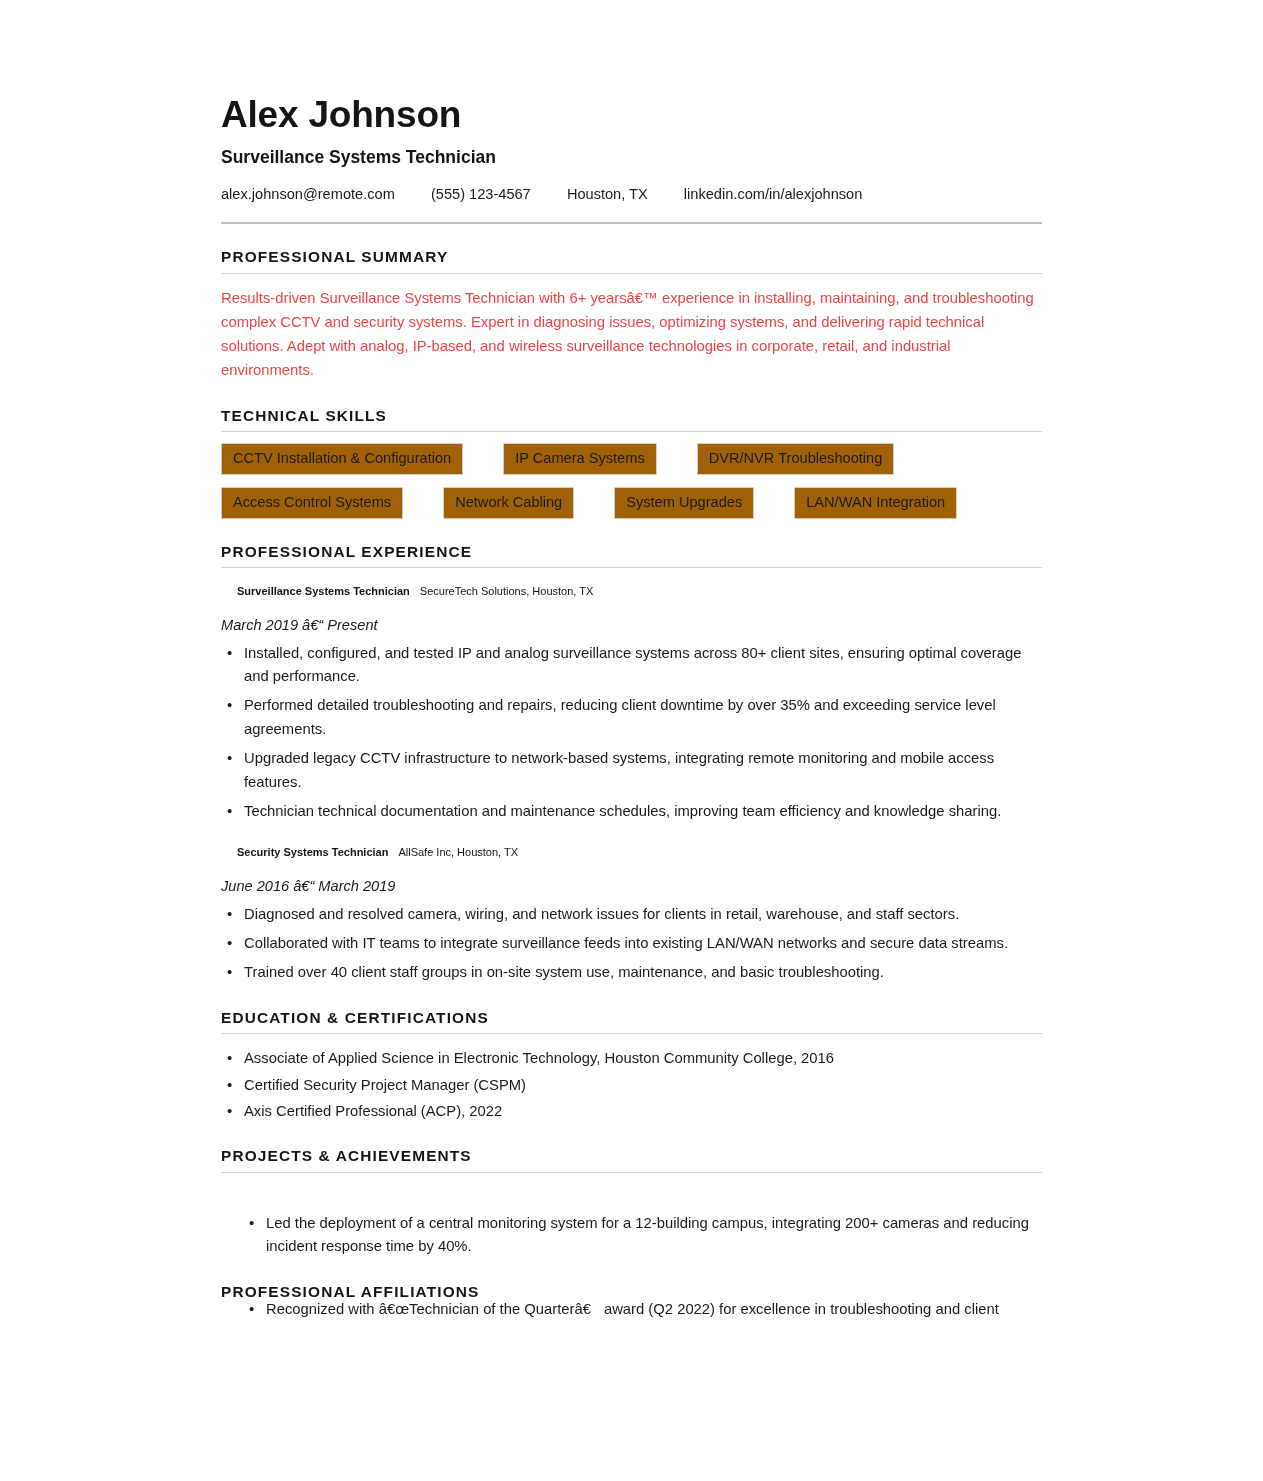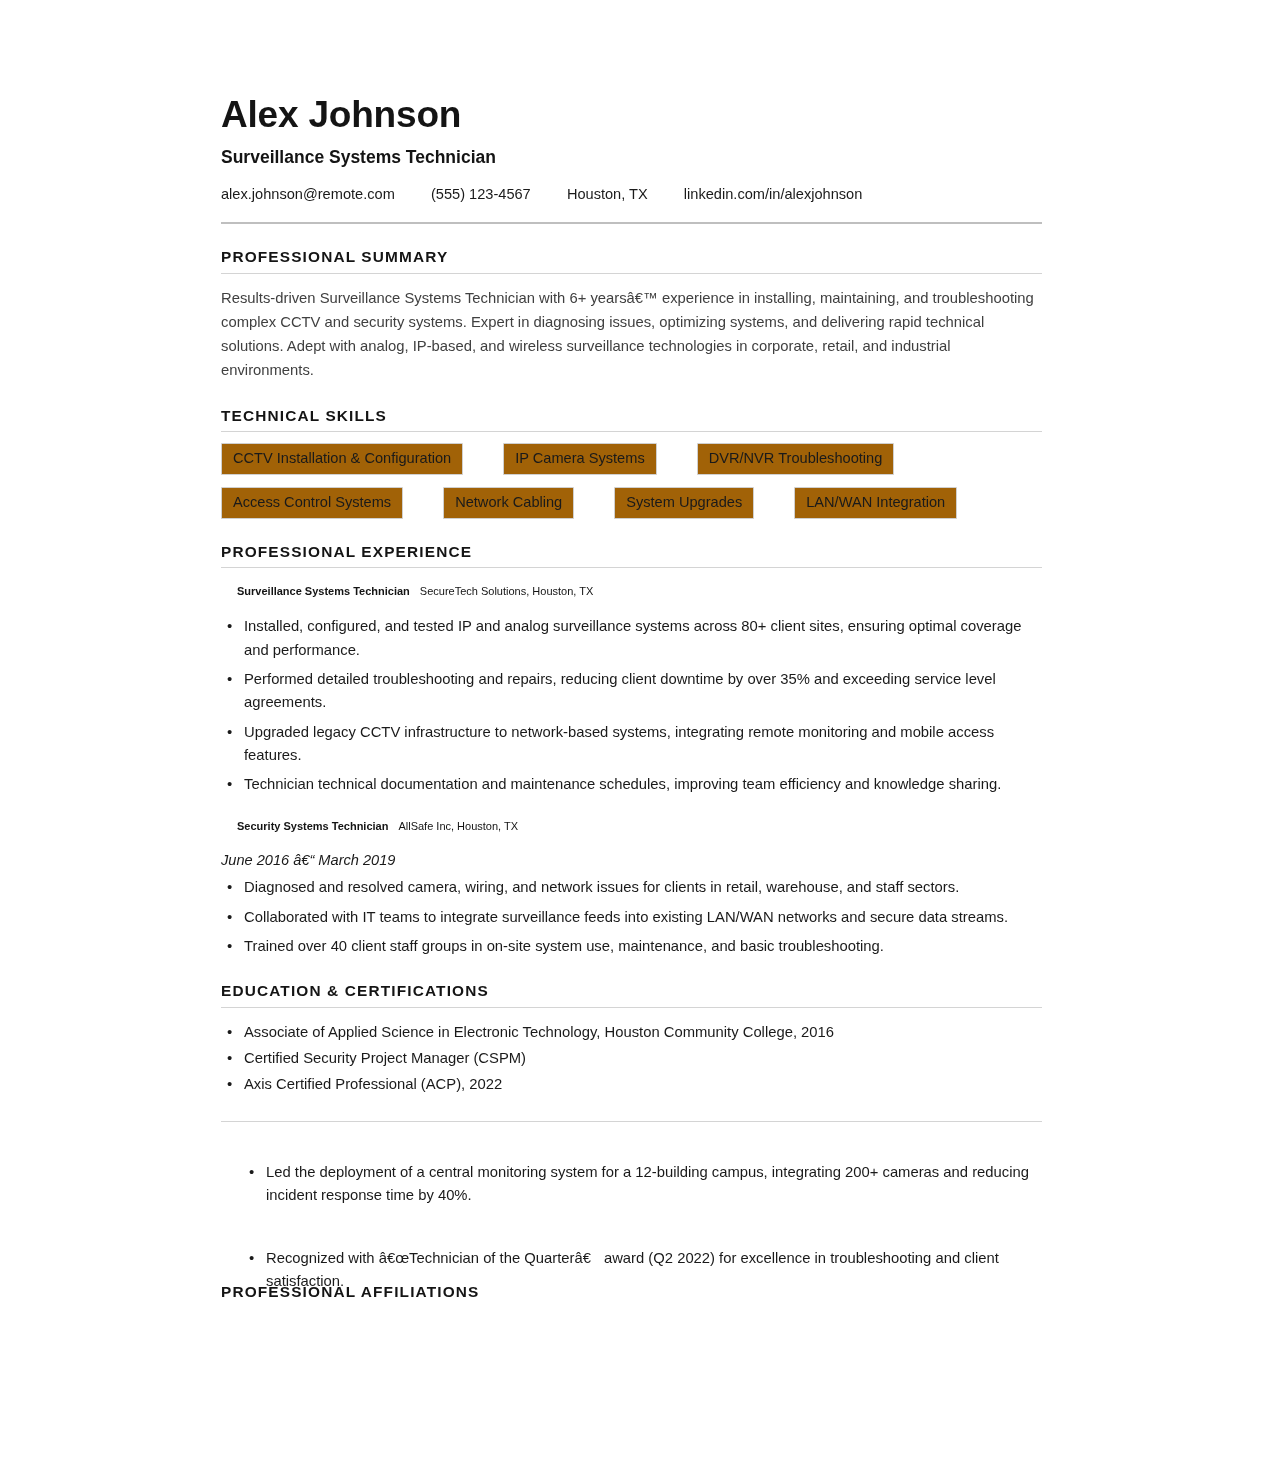--- a/index.html
+++ b/index.html
@@ -71,21 +71,21 @@
   .section-rule {
     border: 0;
     border-top: 1px solid #d4d4d4;
     margin: 0 0 13px 0;
   }
 
   .summary-text {
     font-size: 14.8px;
     line-height: 1.62;
     margin: 0;
-    color: #404040;
+    color: #ef4444;
     text-align: left;
   }
 
   
   .skill-rows { margin-top: -2px; }
   .skill-row {
     display: flex;
     flex-wrap: nowrap;
     margin-bottom: 12.5px;
   }
@@ -211,20 +211,21 @@
     </div>
 
     <div class="section">
       <div class="section-title">PROFESSIONAL EXPERIENCE</div>
       <hr class="section-rule">
 
       <div class="job">
         <div class="job-head">
           <span class="job-title">Surveillance Systems Technician</span><span class="job-company">SecureTech Solutions, Houston, TX</span>
         </div>
+        <div class="job-dates">March 2019 â€“ Present</div>
         <ul class="bullets">
           <li>Installed, configured, and tested IP and analog surveillance systems across 80+ client sites, ensuring optimal coverage and performance.</li>
           <li>Performed detailed troubleshooting and repairs, reducing client downtime by over 35% and exceeding service level agreements.</li>
           <li>Upgraded legacy CCTV infrastructure to network-based systems, integrating remote monitoring and mobile access features.</li>
           <li>Technician technical documentation and maintenance schedules, improving team efficiency and knowledge sharing.</li>
         </ul>
       </div>
 
       <div class="job">
         <div class="job-head">
@@ -243,20 +244,21 @@
       <div class="section-title">EDUCATION &amp; CERTIFICATIONS</div>
       <hr class="section-rule">
       <ul class="bullets edu-list">
         <li>Associate of Applied Science in Electronic Technology, Houston Community College, 2016</li>
         <li>Certified Security Project Manager (CSPM)</li>
         <li>Axis Certified Professional (ACP), 2022</li>
       </ul>
     </div>
 
     <div class="section section-projects">
+      <div class="section-title">PROJECTS &amp; ACHIEVEMENTS</div>
       <hr class="section-rule">
       <ul class="bullets proj-list">
         <li>Led the deployment of a central monitoring system for a 12-building campus, integrating 200+ cameras and reducing incident response time by 40%.</li>
         <li>Recognized with â€œTechnician of the Quarterâ€ award (Q2 2022) for excellence in troubleshooting and client satisfaction.</li>
       </ul>
     </div>
 
   </div>
 
   <div class="clipped-heading">PROFESSIONAL AFFILIATIONS</div>

